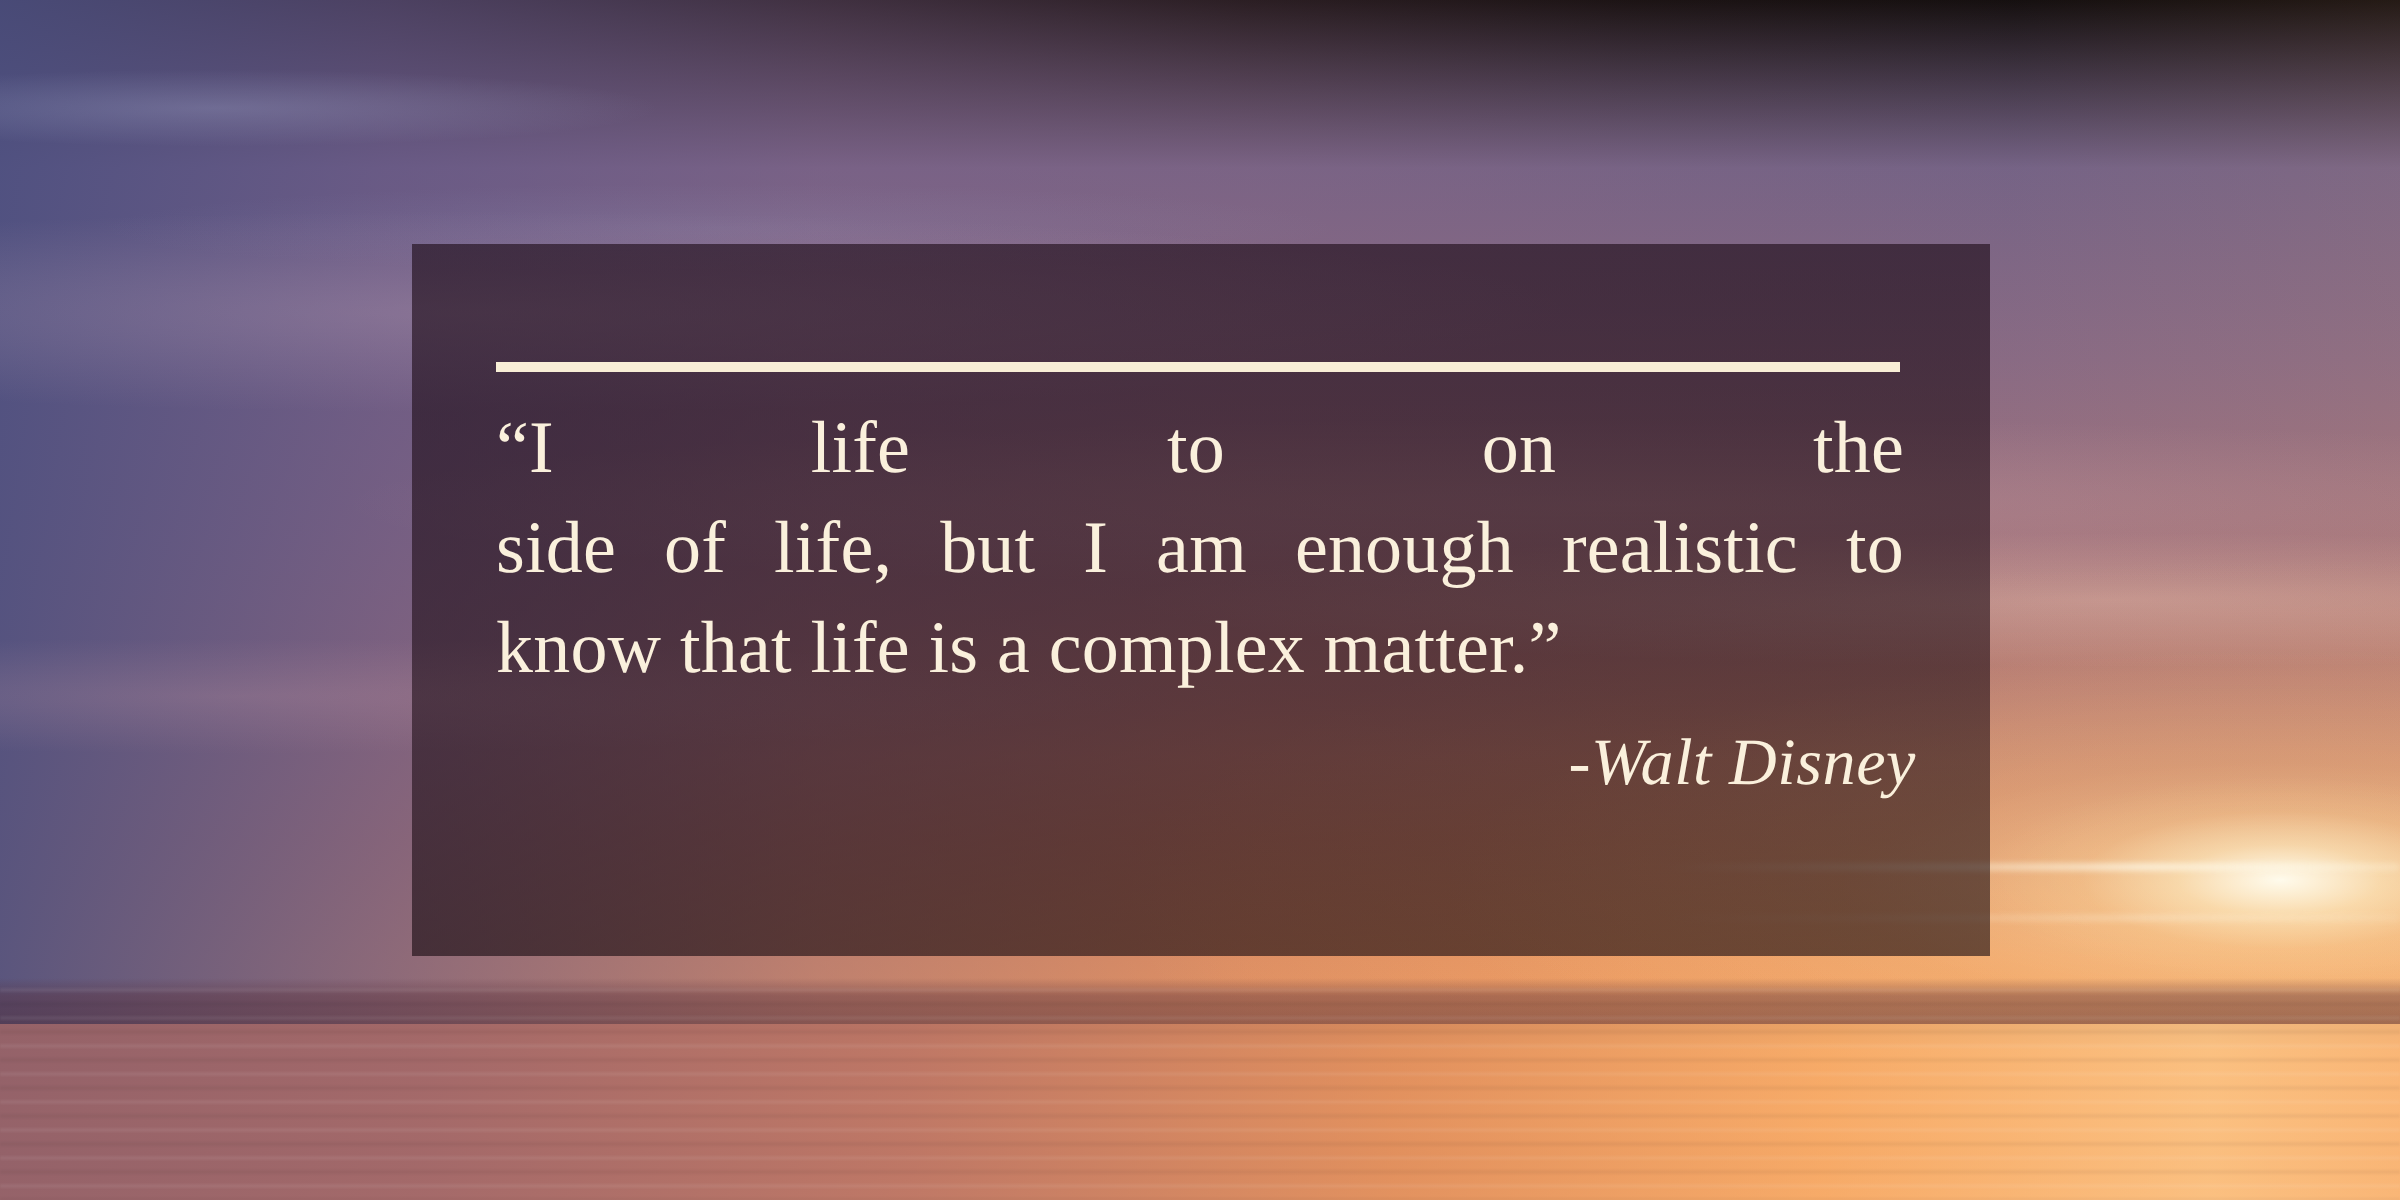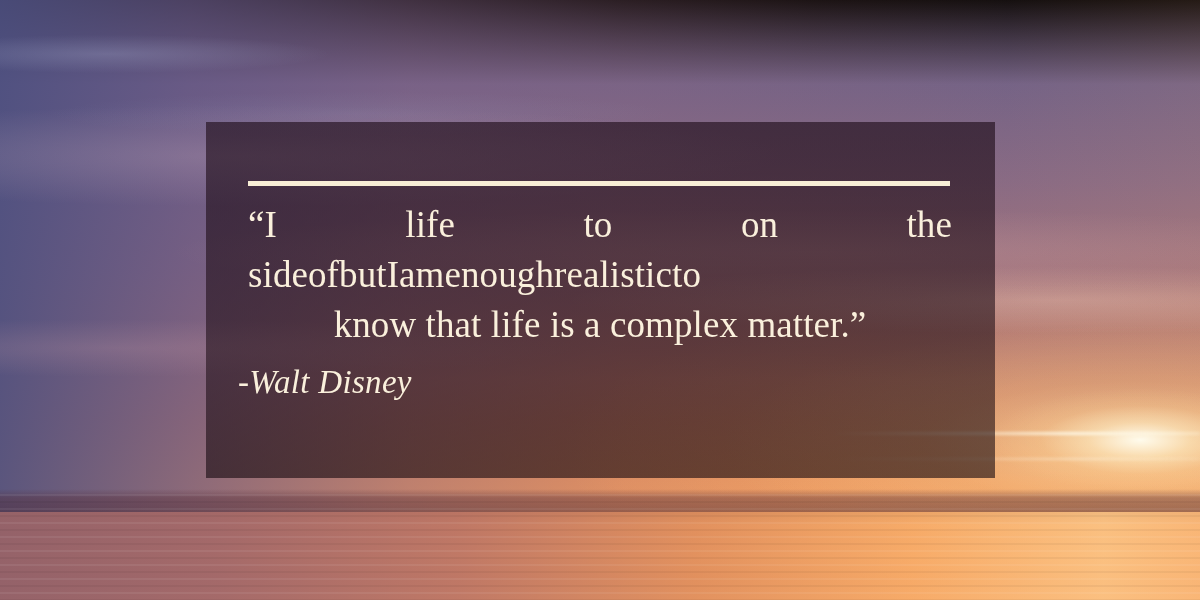--- a/index.html
+++ b/index.html
@@ -181,33 +181,34 @@
     letter-spacing: 0.1px;
   }
   .qline { white-space: nowrap; }
   .qline-1 {
     display: flex;
     justify-content: space-between;
     width: 100%;
   }
   .qline-2 {
     display: flex;
+    justify-content: space-between;
     width: 100%;
   }
   .qline-3 {
-    text-align: center;
+    text-align: left;
   }
   .qword { display: inline-block; }
 
   #quote-attribution {
     position: absolute;
-    left: 32px;
+    left: 50px;
     top: 242px;
     width: 702px;
-    text-align: left;
+    text-align: right;
     color: #faf0dc;
     font-style: italic;
     font-size: 33px;
     letter-spacing: 0.3px;
   }
 </style>
 </head>
 <body>
 
 <div id="stage">
@@ -233,20 +234,21 @@
         <span class="qword">“I</span>
         <span class="qword">life</span>
         <span class="qword">to</span>
         <span class="qword">on</span>
         <span class="qword">the</span>
       </div>
 
       <div class="qline qline-2">
         <span class="qword">side</span>
         <span class="qword">of</span>
+        <span class="qword">life,</span>
         <span class="qword">but</span>
         <span class="qword">I</span>
         <span class="qword">am</span>
         <span class="qword">enough</span>
         <span class="qword">realistic</span>
         <span class="qword">to</span>
       </div>
 
       <div class="qline qline-3">know that life is a complex matter.”</div>
 

